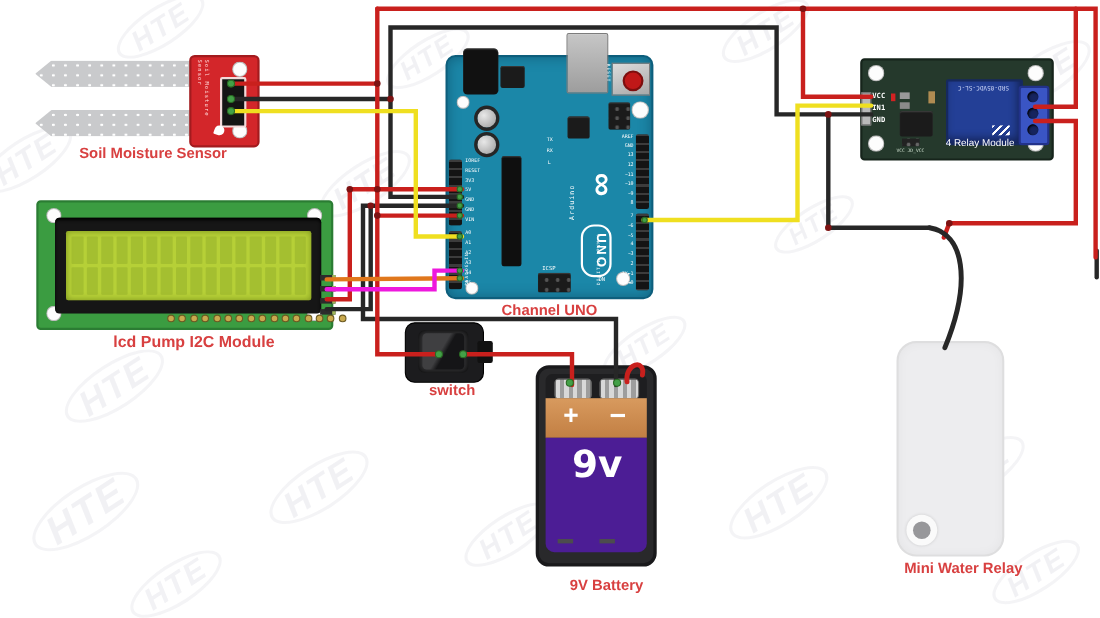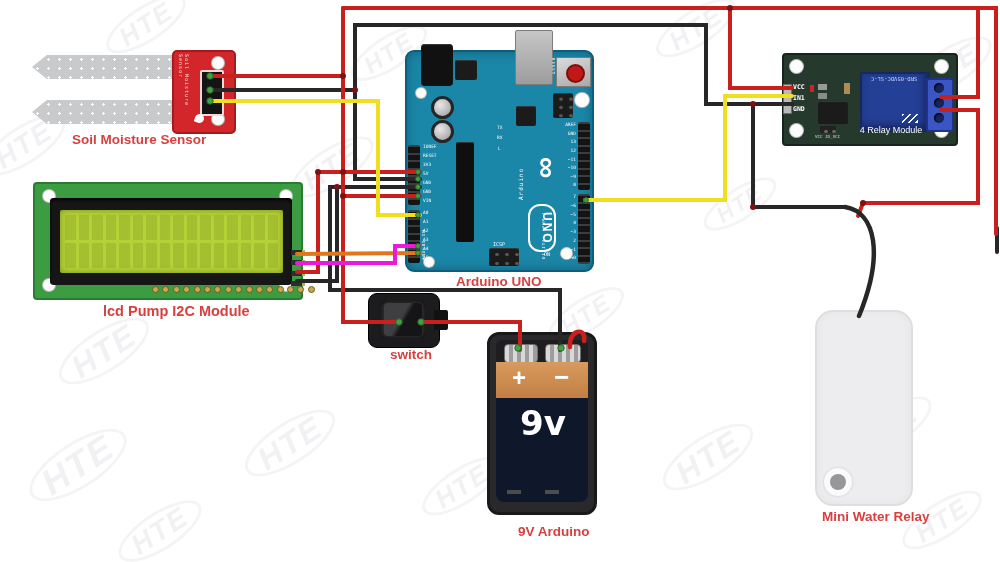--- a/index.html
+++ b/index.html
@@ -326,33 +326,33 @@
 
   <div class="abs" style="left:487px;top:332px;width:110px;height:183px;z-index:2;">
     <div class="bat-body" style="left:0;top:0;width:104px;height:177px;"></div>
     <div class="abs" style="left:9px;top:8px;width:92px;height:26px;background:#1e1e20;border-radius:6px;"></div>
     <div class="bat-term" style="left:17px;top:12px;width:32px;height:17px;"></div>
     <div class="bat-term" style="left:58px;top:12px;width:34px;height:17px;"></div>
     <div class="bat-band" style="left:9px;top:30px;width:92px;height:36px;">
       <span class="abs" style="left:16px;top:2px;color:#fff;font-size:24px;font-weight:bold;">+</span>
       <span class="abs" style="left:58px;top:0px;color:#fff;font-size:26px;font-weight:bold;">−</span>
     </div>
-    <div class="abs" style="left:9px;top:66px;width:92px;height:104px;background:#0f172a;border-radius:0 0 8px 8px;">
+    <div class="abs" style="left:9px;top:66px;width:92px;height:104px;background:#4c1d95;border-radius:0 0 8px 8px;">
       <span class="abs" style="left:24px;top:5px;color:#fff;font-size:34px;font-weight:bold;font-family:'DejaVu Sans',sans-serif;">9v</span>
       <span class="abs" style="left:11px;top:92px;width:14px;height:4px;background:#4c4c4e;"></span>
       <span class="abs" style="left:49px;top:92px;width:14px;height:4px;background:#4c4c4e;"></span>
     </div>
   </div>
 
   <div class="abs" style="left:815px;top:310px;width:98px;height:196px;z-index:2;">
     <div class="pump-body" style="left:0;top:0;width:94px;height:192px;"></div>
     <div class="abs" style="left:9px;top:158px;width:28px;height:28px;border-radius:50%;background:#fafafa;box-shadow:0 0 3px rgba(0,0,0,.15);"></div>
     <div class="abs" style="left:15px;top:164px;width:16px;height:16px;border-radius:50%;background:#97979a;"></div>
   </div>
 
   <div class="cap" style="left:72px;top:132px;">Soil Moisture Sensor</div>
   <div class="cap" style="left:103px;top:303px;font-size:14.5px;">lcd Pump I2C Module</div>
-  <div class="cap" style="left:456px;top:274px;">Arduino UNO</div>
+  <div class="cap" style="left:456px;top:274px;">Channel UNO</div>
   <div class="cap" style="left:390px;top:347px;">switch</div>
-  <div class="cap" style="left:518px;top:524px;">9V Arduino</div>
+  <div class="cap" style="left:518px;top:524px;">9V Battery</div>
   <div class="cap" style="left:822px;top:509px;">Mini Water Relay</div>
 
 </div>
 
 </body></html>

